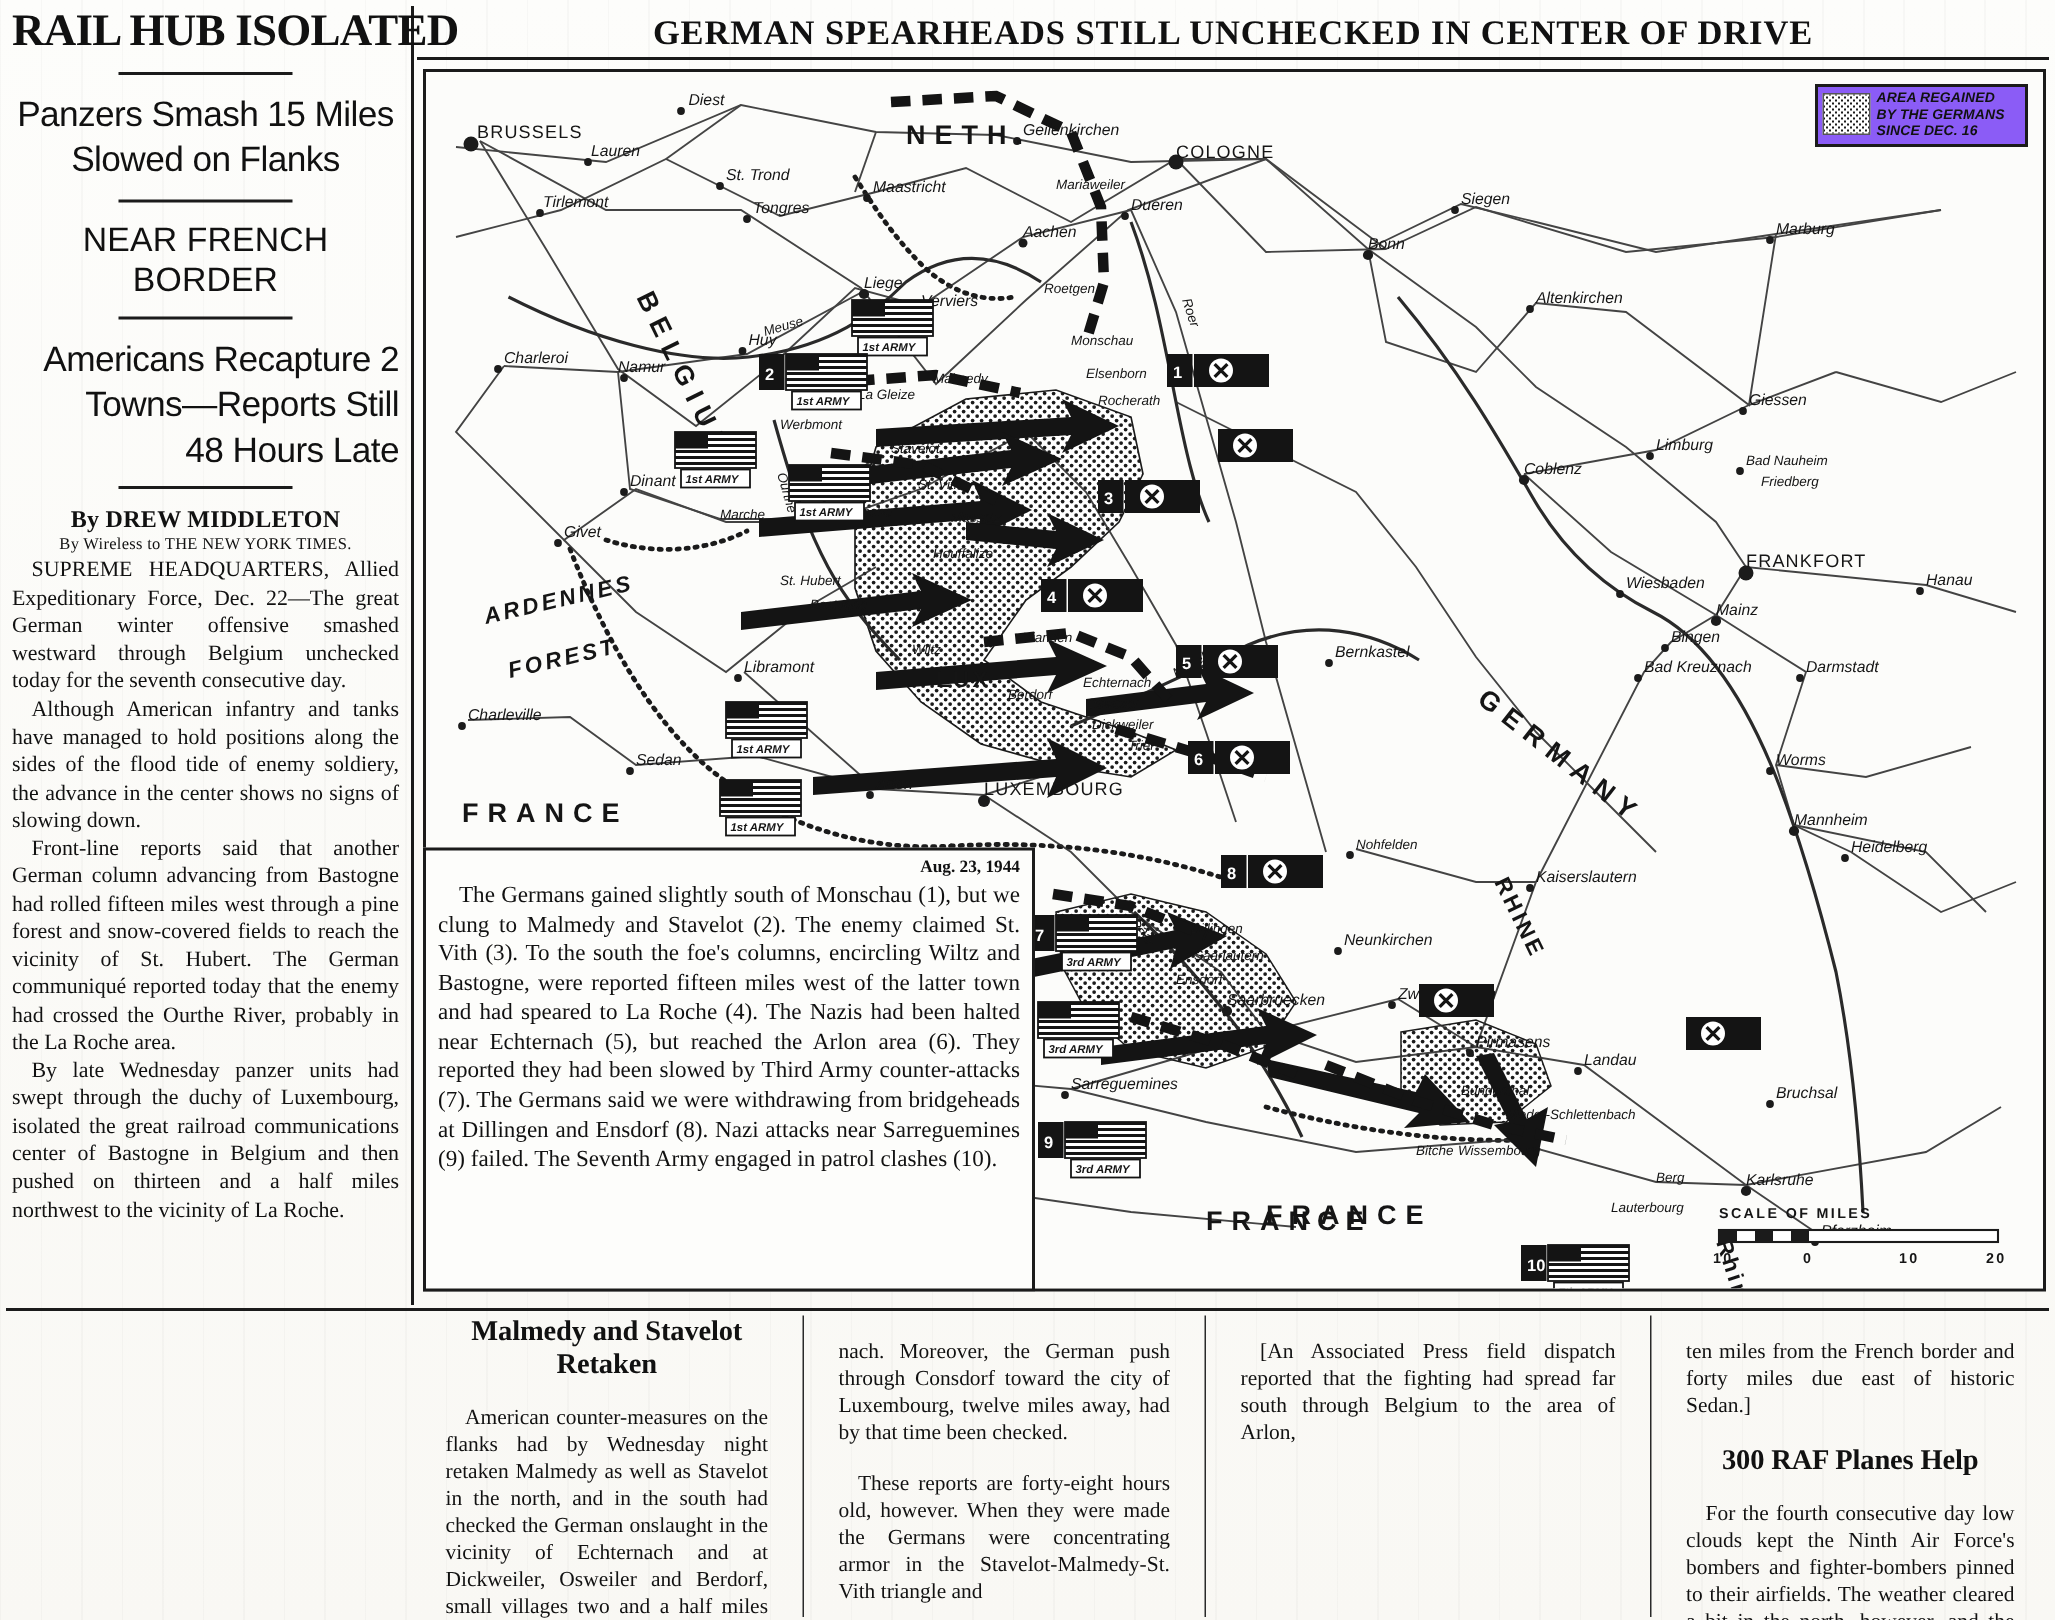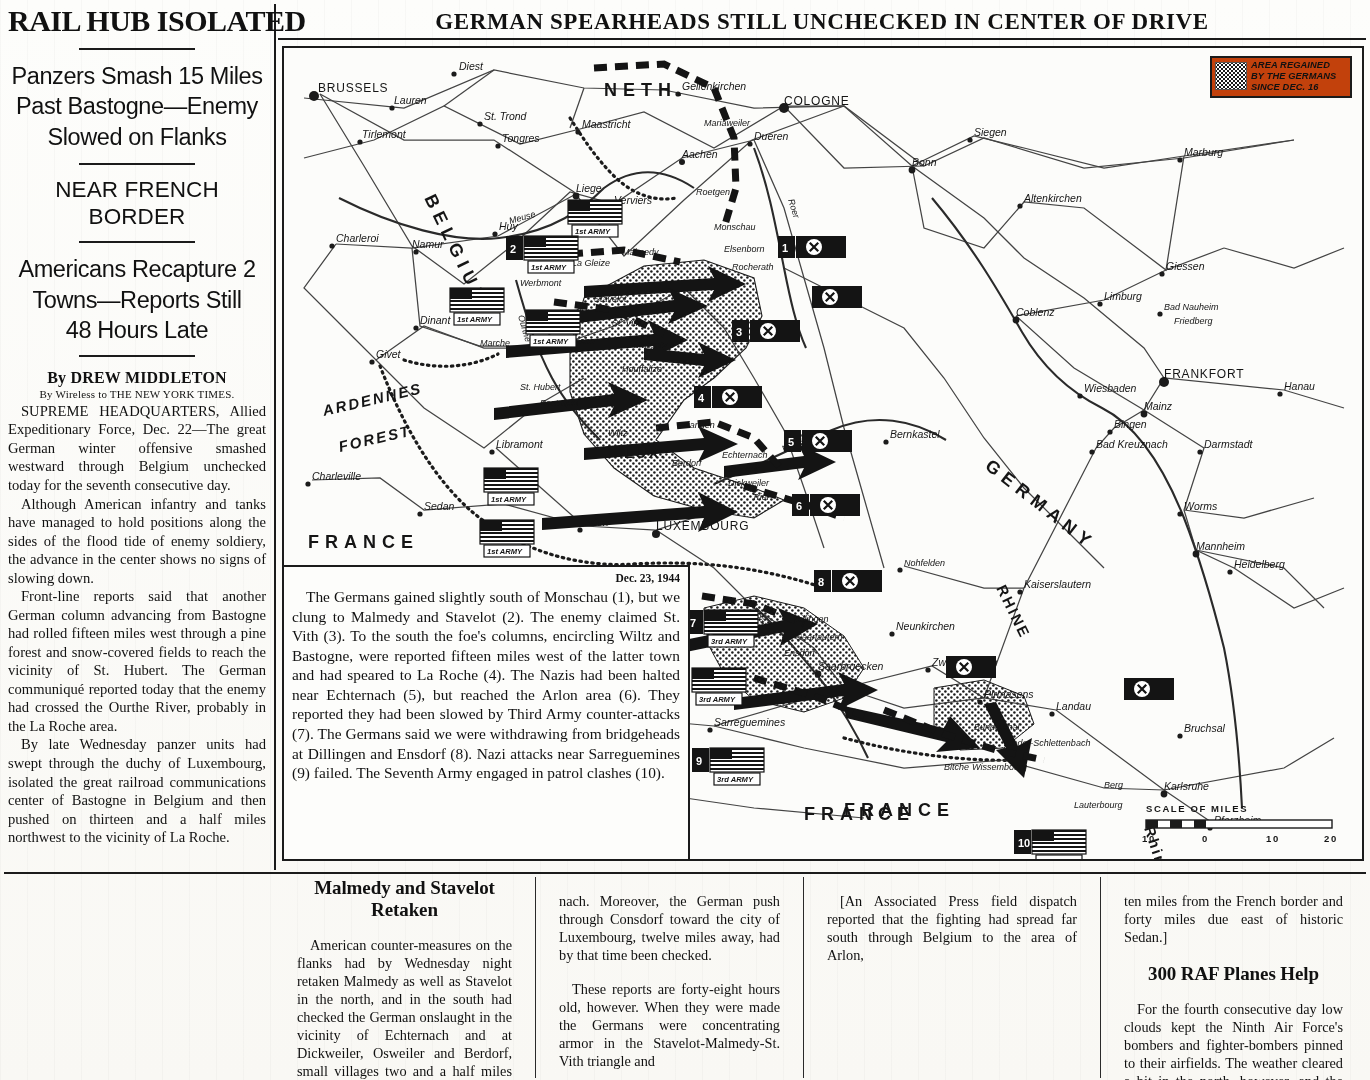--- a/index.html
+++ b/index.html
@@ -57,21 +57,21 @@
   .hl-kicker {
     font-family: "Liberation Sans", sans-serif;
     font-size: 22.5px;
     text-align: center;
     letter-spacing: 0.1px;
     line-height: 1.2;
   }
   .hl-deck2 {
     font-family: "Liberation Sans", sans-serif;
     font-size: 23.5px;
-    text-align: center;
+    text-align: right;
     line-height: 1.30;
     letter-spacing: -0.4px;
   }
   .byline {
     font-family: "Liberation Serif", serif;
     font-weight: bold;
     font-size: 16px;
     text-align: center;
     margin-top: 12px;
     letter-spacing: 0.2px;
@@ -120,21 +120,21 @@
     background: #fbfbf8;
   }
   .map-svg { position: absolute; left:0; top:0; width: 100%; height: 100%; }
 
   
   .legend {
     position: absolute;
     right: 10px; top: 8px;
     width: 142px;
     border: 2px solid #1b1b1b;
-    background: #c2410c;
+    background: #8b5cf6;
     padding: 2px 3px 3px 3px;
     box-sizing: border-box;
     display: flex; gap: 4px; align-items: center;
   }
   .legend-swatch {
     width: 30px; height: 26px; flex: none;
     background-color: #fff;
     background-image:
       radial-gradient(#1b1b1b 32%, transparent 33%),
       radial-gradient(#1b1b1b 32%, transparent 33%);
@@ -230,21 +230,20 @@
 </head>
 <body>
 
 <div class="page">
 
   <div class="left-col">
     <div class="hl-main">RAIL HUB ISOLATED</div>
     <div class="rule-sm"></div>
     <div class="hl-deck">
       <div>Panzers Smash 15 Miles</div>
-      <div>Past Bastogne—Enemy</div>
       <div>Slowed on Flanks</div>
     </div>
     <div class="rule-sm"></div>
     <div class="hl-kicker">NEAR FRENCH BORDER</div>
     <div class="rule-sm"></div>
     <div class="hl-deck2">
       <div>Americans Recapture 2</div>
       <div>Towns—Reports Still</div>
       <div>48 Hours Late</div>
     </div>
@@ -744,21 +743,21 @@
       <div class="legend-swatch"></div>
       <div class="legend-text">
         <div>AREA REGAINED</div>
         <div>BY THE GERMANS</div>
         <div>SINCE DEC. 16</div>
       </div>
     </div>
   </div>
 
   <div class="map-caption">
-    <div class="date">Dec. 23, 1944</div>
+    <div class="date">Aug. 23, 1944</div>
     <div class="cap-text">The Germans gained slightly south of Monschau (1), but we clung to Malmedy and Stavelot (2). The enemy claimed St. Vith (3). To the south the foe's columns, encircling Wiltz and Bastogne, were reported fifteen miles west of the latter town and had speared to La Roche (4). The Nazis had been halted near Echternach (5), but reached the Arlon area (6). They reported they had been slowed by Third Army counter-attacks (7). The Germans said we were withdrawing from bridgeheads at Dillingen and Ensdorf (8). Nazi attacks near Sarreguemines (9) failed. The Seventh Army engaged in patrol clashes (10).</div>
   </div>
 
   <div class="bottom">
     <div class="bcol w1" style="visibility:hidden;"></div>
     <div class="bcol w2">
       <div class="sub-head">Malmedy and Stavelot Retaken</div>
       <div class="btext">
         <p>American counter-measures on the flanks had by Wednesday night retaken Malmedy as well as Stavelot in the north, and in the south had checked the German onslaught in the vicinity of Echternach and at Dickweiler, Osweiler and Berdorf, small villages two and a half miles south southwest of Echter-</p>
       </div>

